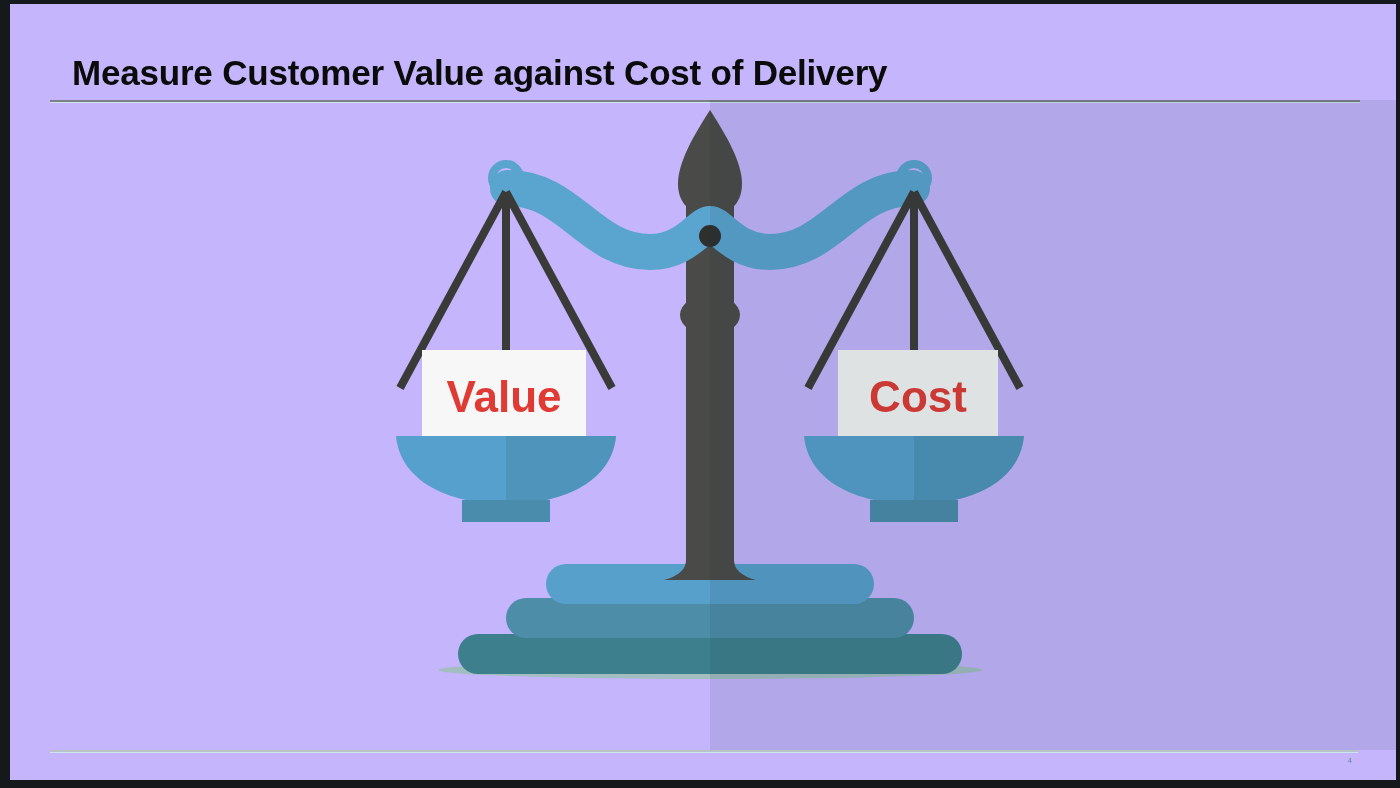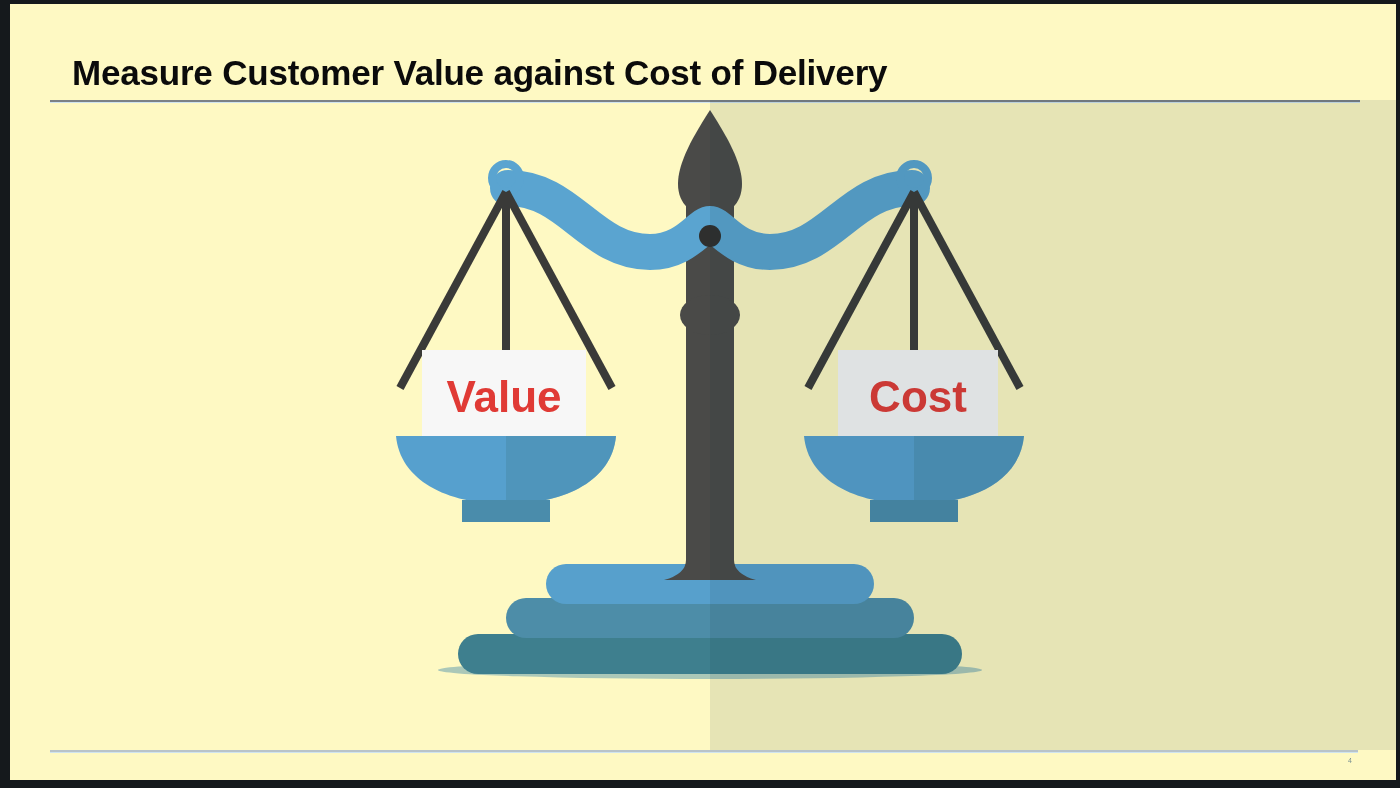--- a/index.html
+++ b/index.html
@@ -2,21 +2,21 @@
 <html><head>
 <meta charset="utf-8">
 <style>
   html,body{margin:0;padding:0;background:#000;}
   body{width:1400px;height:788px;overflow:hidden;
        font-family:"Liberation Sans","DejaVu Sans",sans-serif;}
 
   .slide{
     position:relative;
     width:1400px;height:788px;
-    background:#fef9c3;
+    background:#c4b5fd;
     box-sizing:border-box;
     border-left:10px solid #15191c;
     border-top:4px solid #15191c;
     border-right:4px solid #15191c;
     border-bottom:8px solid #15191c;
     overflow:hidden;
   }
 
   .title{
     position:absolute;

